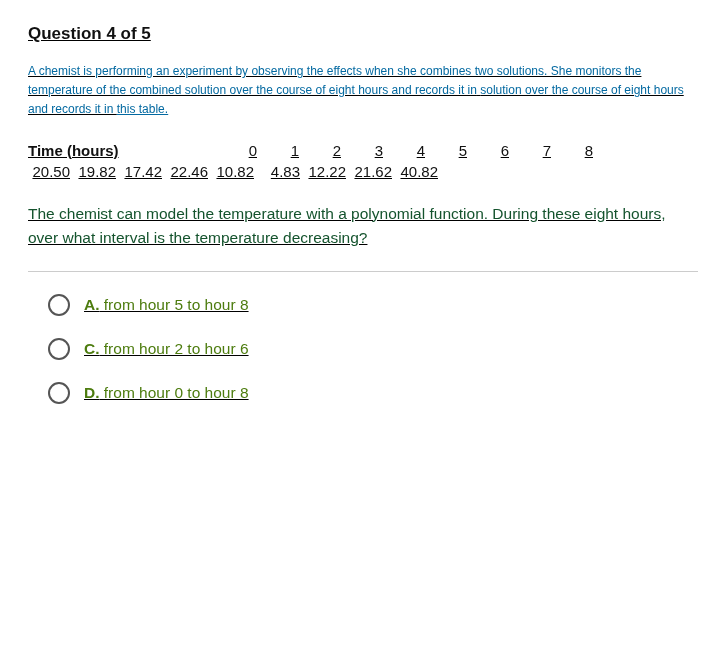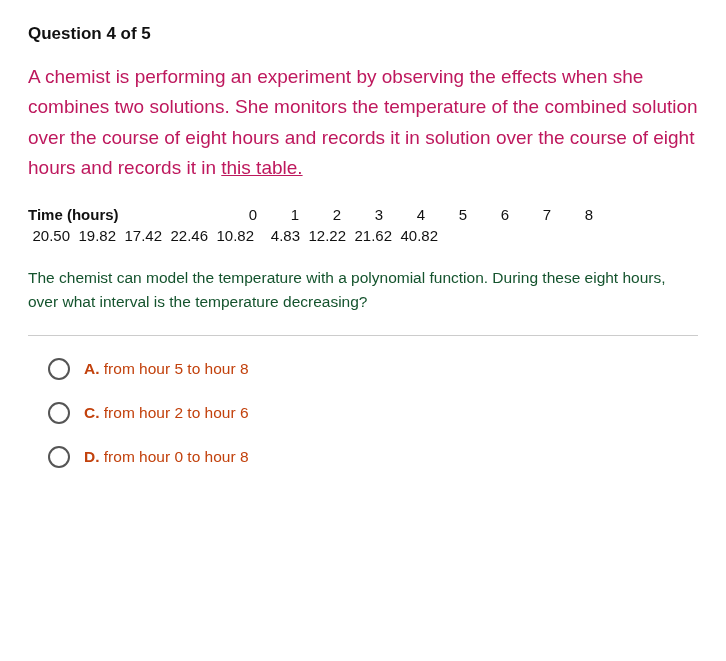--- a/index.html
+++ b/index.html
@@ -16,33 +16,34 @@
       align-items: flex-start;
       min-height: 100vh;
       padding: 0;
     }
 
     .page-container {
       width: 726px;
       min-height: 661px;
       background: #ffffff;
       padding: 24px 28px 32px 28px;
+      text-decoration: underline;
     }
 
     .question-header {
       font-size: 17px;
       font-weight: bold;
       margin-bottom: 18px;
       color: #111;
     }
 
     .question-body {
-      font-size: 19px;
+      font-size: 12px;
       line-height: 1.6;
-      color: #be185d;
+      color: #0369a1;
       margin-bottom: 22px;
     }
 
     .question-body .underline {
       text-decoration: underline;
     }
 
     .data-table {
       margin: 18px 0 22px 0;
     }
@@ -112,21 +113,21 @@
       height: 22px;
       border-radius: 50%;
       border: 2px solid #555;
       background: white;
       flex-shrink: 0;
       cursor: pointer;
     }
 
     .option-label {
       font-size: 15.5px;
-      color: #c2410c;
+      color: #4d7c0f;
     }
 
     .option-label strong {
       font-weight: bold;
     }
   </style>
 </head>
 <body>
 
 <div class="page-container">

